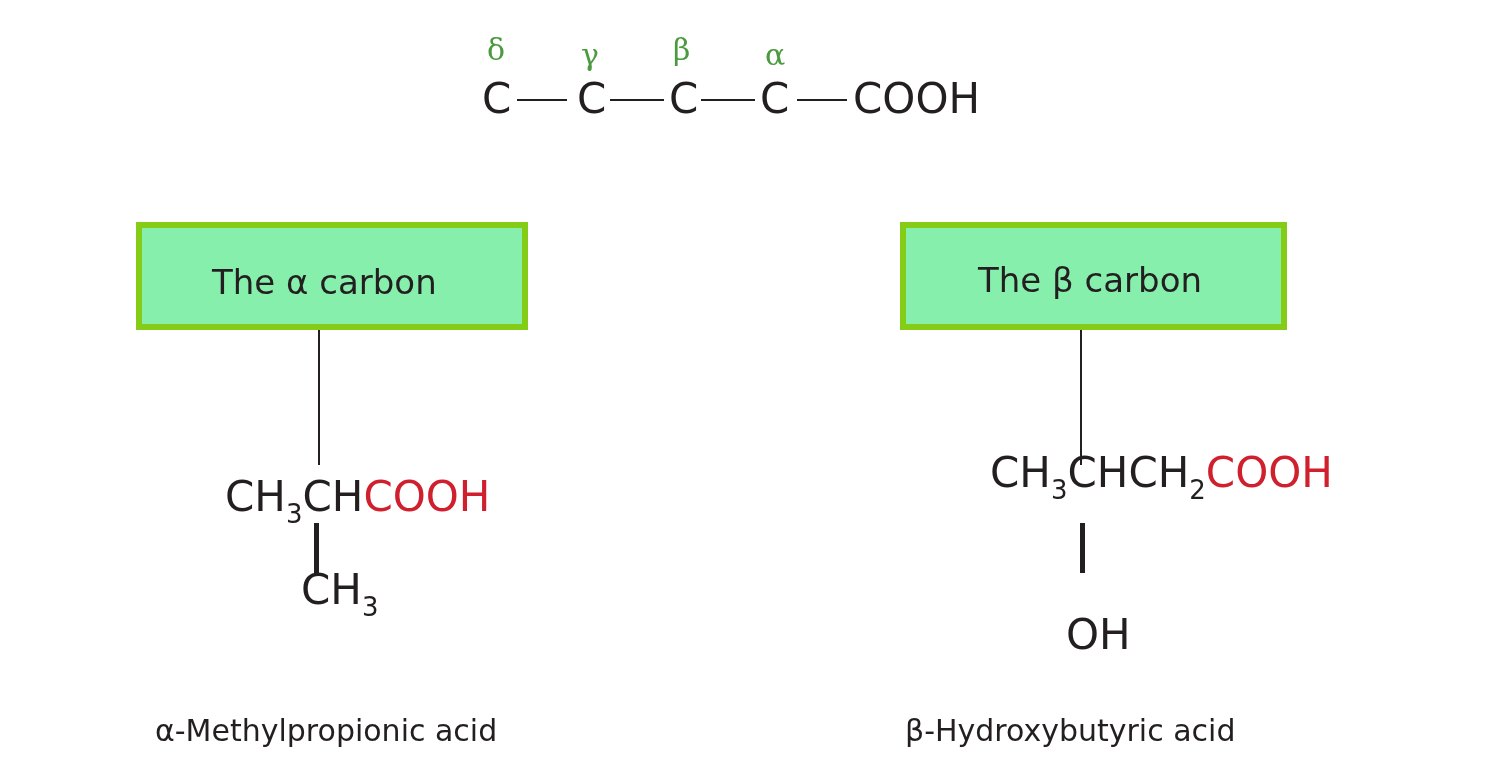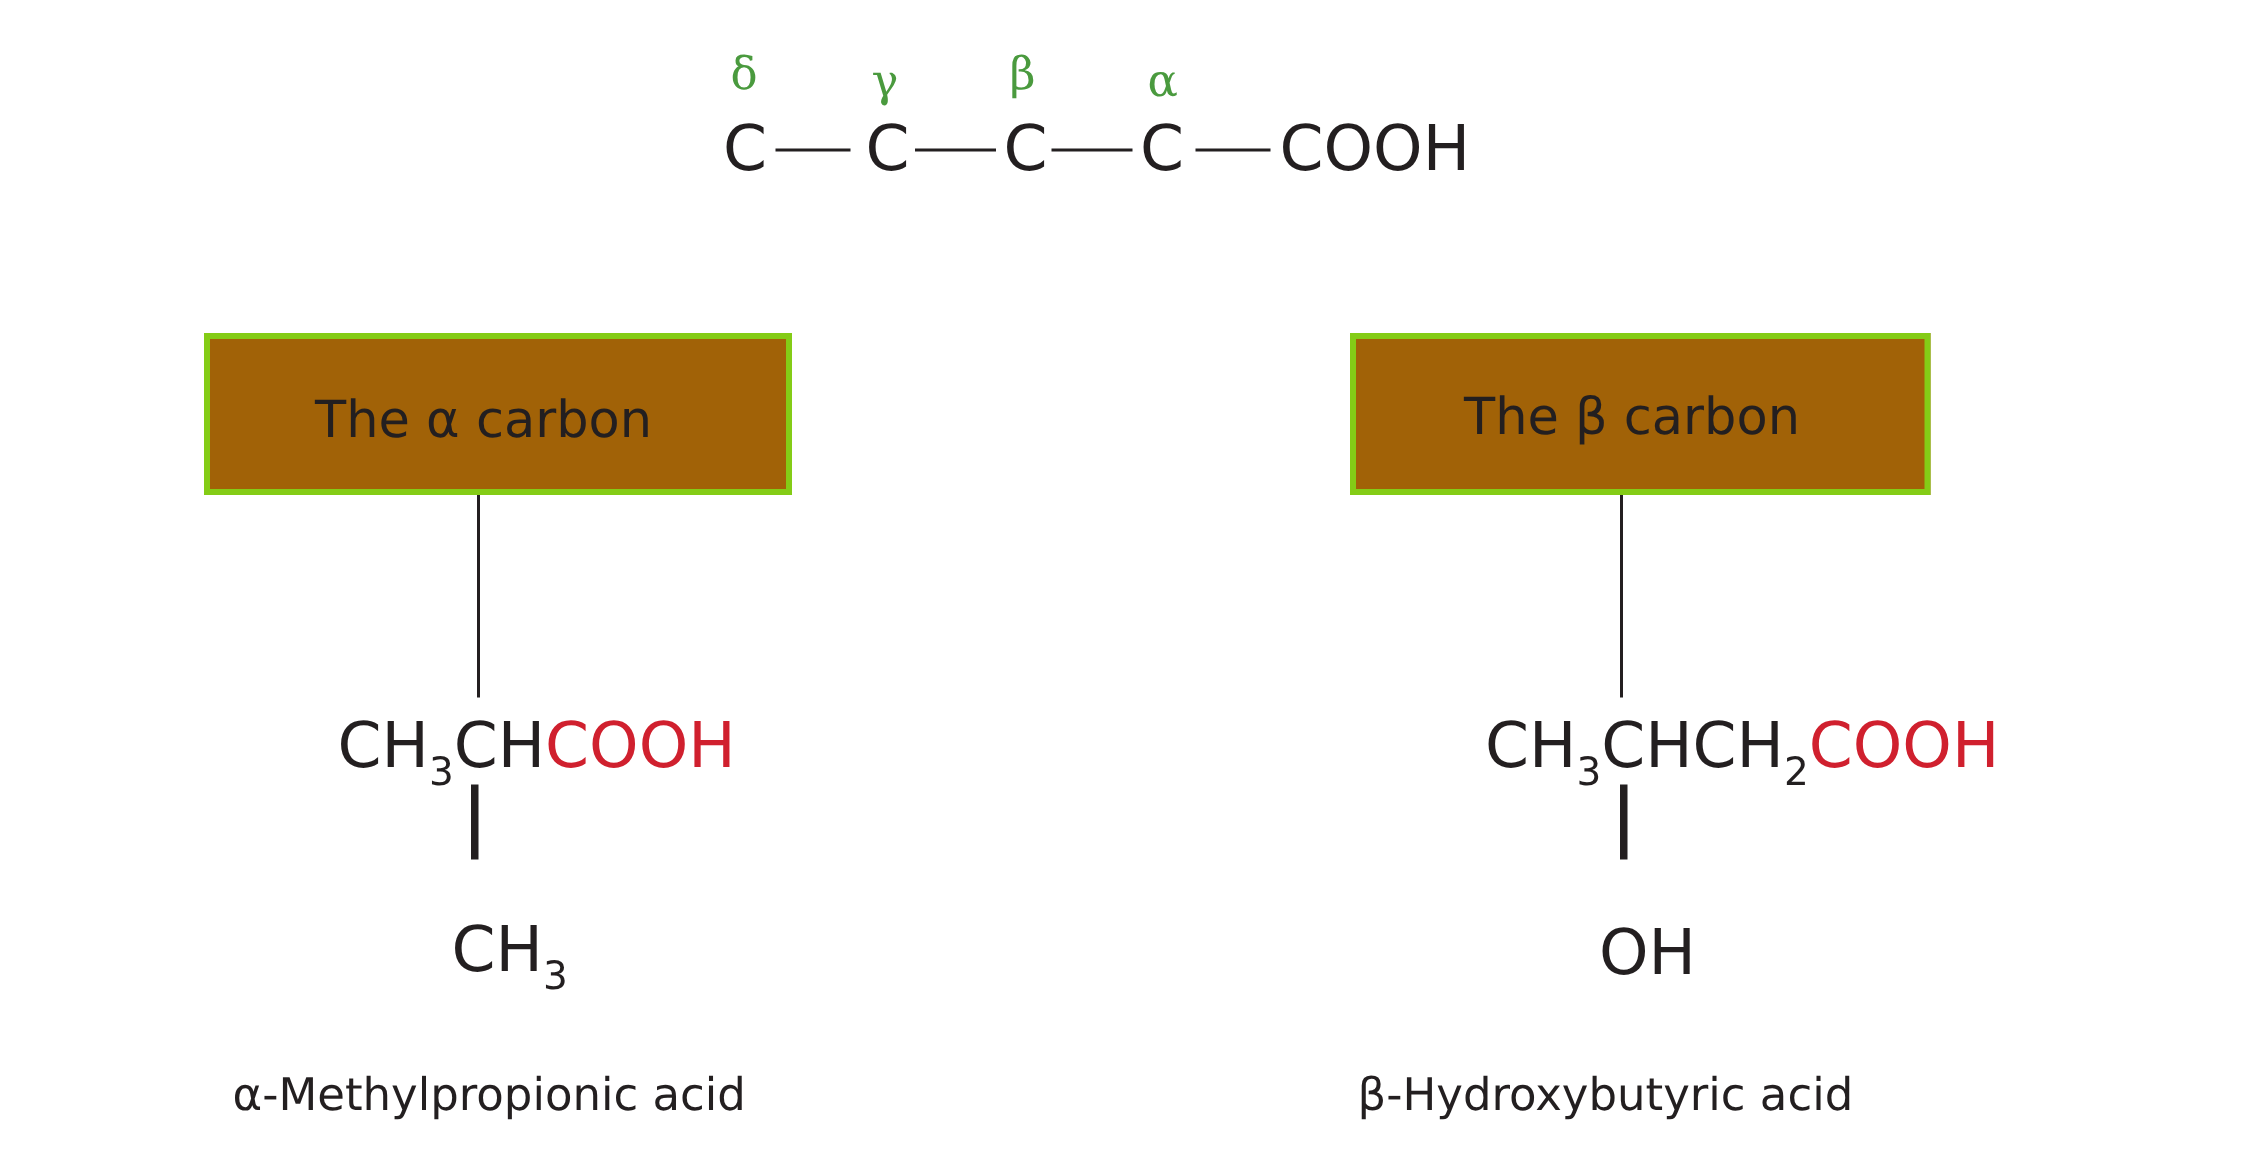--- a/index.html
+++ b/index.html
@@ -5,21 +5,21 @@
     html, body { margin: 0; padding: 0; background: #ffffff; }
     body {
       width: 1500px; height: 783px; position: relative; overflow: hidden;
       font-family: "DejaVu Sans", "Liberation Sans", sans-serif;
       color: #231f20;
     }
     .abs { position: absolute; }
     .greek { color: #4a9a3e; font-family: "DejaVu Serif", "Liberation Serif", serif; font-size: 30px; line-height: 1; }
     .atom { font-size: 42px; line-height: 1; letter-spacing: 0; }
     .bond-h { position: absolute; height: 2px; background: #231f20; }
-    .box { position: absolute; border: 4px solid #84cc16; box-sizing: border-box; background: #a16207; }
+    .box { position: absolute; border: 6px solid #84cc16; box-sizing: border-box; background: #86efac; }
     .box-label { position: absolute; font-size: 34px; line-height: 1; white-space: nowrap; }
     .vline { position: absolute; width: 2px; background: #231f20; }
     .vbond { position: absolute; width: 5px; background: #231f20; }
     .formula { position: absolute; font-size: 42px; line-height: 1; white-space: nowrap; text-align: center; }
     .formula sub { font-size: 26px; vertical-align: -12px; line-height: 0; }
     .red { color: #d0202e; }
     .caption { position: absolute; font-size: 30px; line-height: 1; white-space: nowrap; }
   </style>
 </head>
 <body>
@@ -44,33 +44,33 @@
 <div>
   <div class="box" style="left:136px; top:222px; width:392px; height:108px;">
     <span class="box-label" style="left:70px; top:37px;">The α carbon</span>
   </div>
   <div class="vline" style="left:318px; top:330px; height:135px;"></div>
 
   <div class="formula" style="left:225px; top:476px;">
     <span>CH</span><sub>3</sub><span>CH</span><span class="red">COOH</span>
   </div>
   <div class="vbond" style="left:314px; top:523px; height:50px;"></div>
-  <div class="formula" style="left:301px; top:612px;">
+  <div class="formula" style="left:301px; top:569px;">
     <span>CH</span><sub>3</sub>
   </div>
 
   <span class="caption" style="left:155px; top:716px;">α-Methylpropionic acid</span>
 </div>
 
 <div>
   <div class="box" style="left:900px; top:222px; width:387px; height:108px;">
     <span class="box-label" style="left:72px; top:35px;text-align:right;">The β carbon</span>
   </div>
   <div class="vline" style="left:1080px; top:330px; height:135px;"></div>
 
-  <div class="formula" style="left:990px; top:476px;">
+  <div class="formula" style="left:990px; top:452px;">
     <span>CH</span><sub>3</sub><span>CHCH</span><sub>2</sub><span class="red">COOH</span>
   </div>
   <div class="vbond" style="left:1080px; top:523px; height:50px;"></div>
   <div class="formula" style="left:1066px; top:583px;margin-top:31px;">OH</div>
 
   <span class="caption" style="left:905px; top:716px;">β-Hydroxybutyric acid</span>
 </div>
 
 </body></html>

